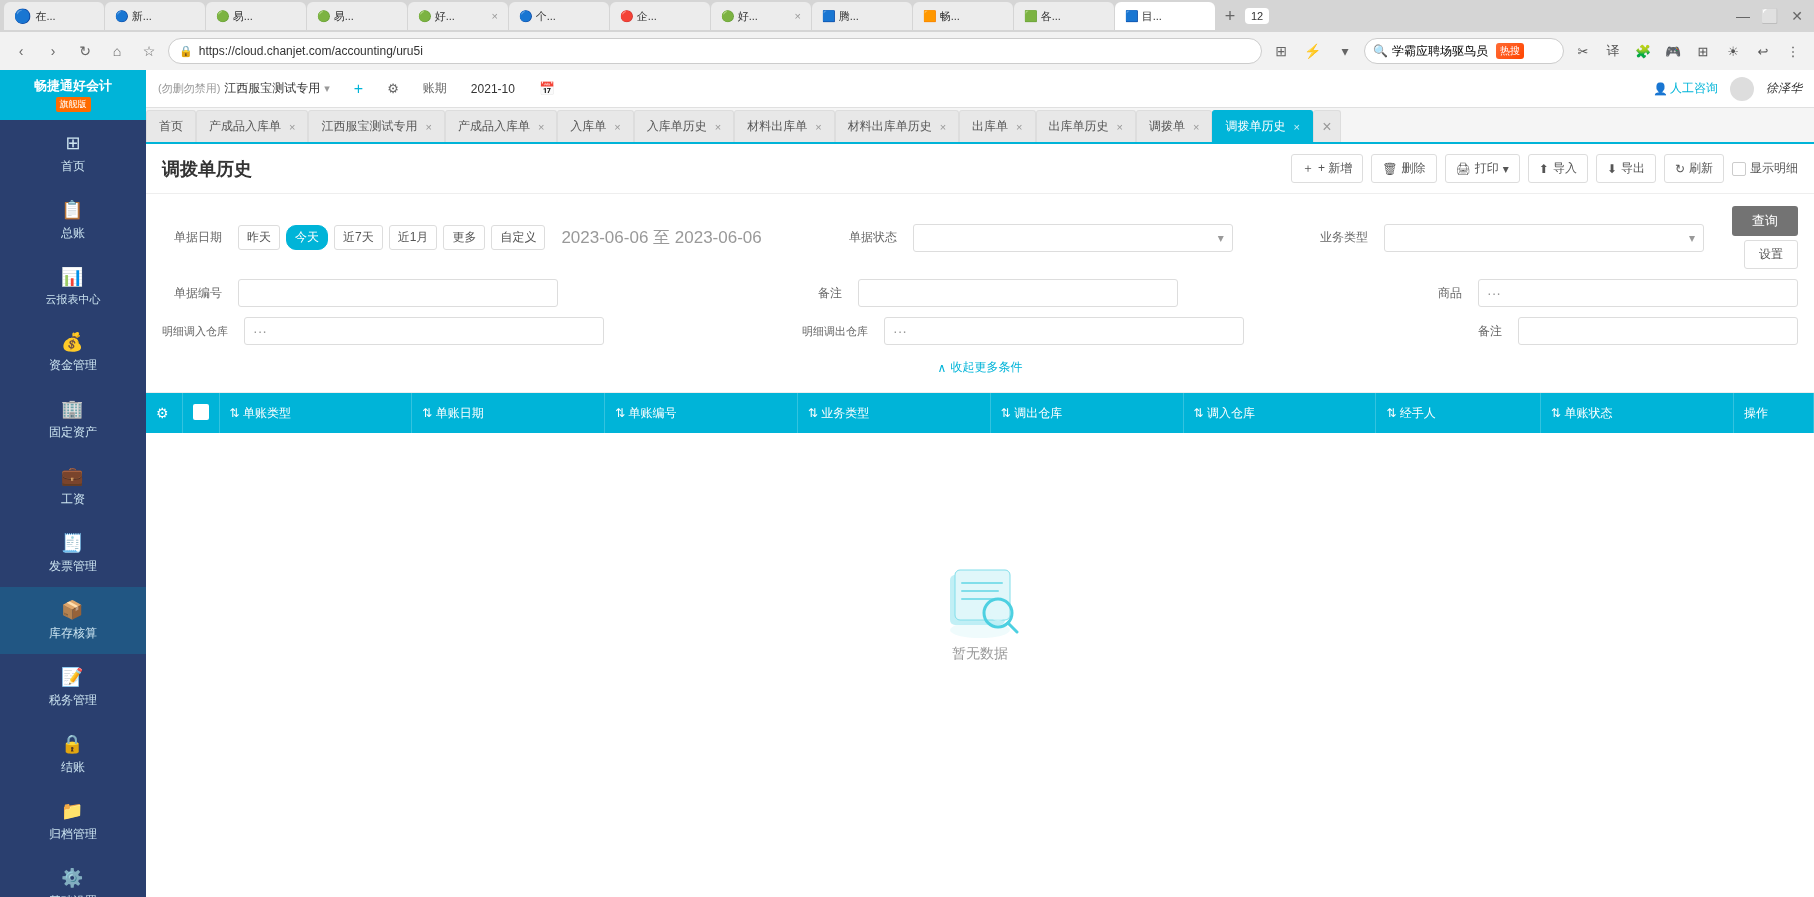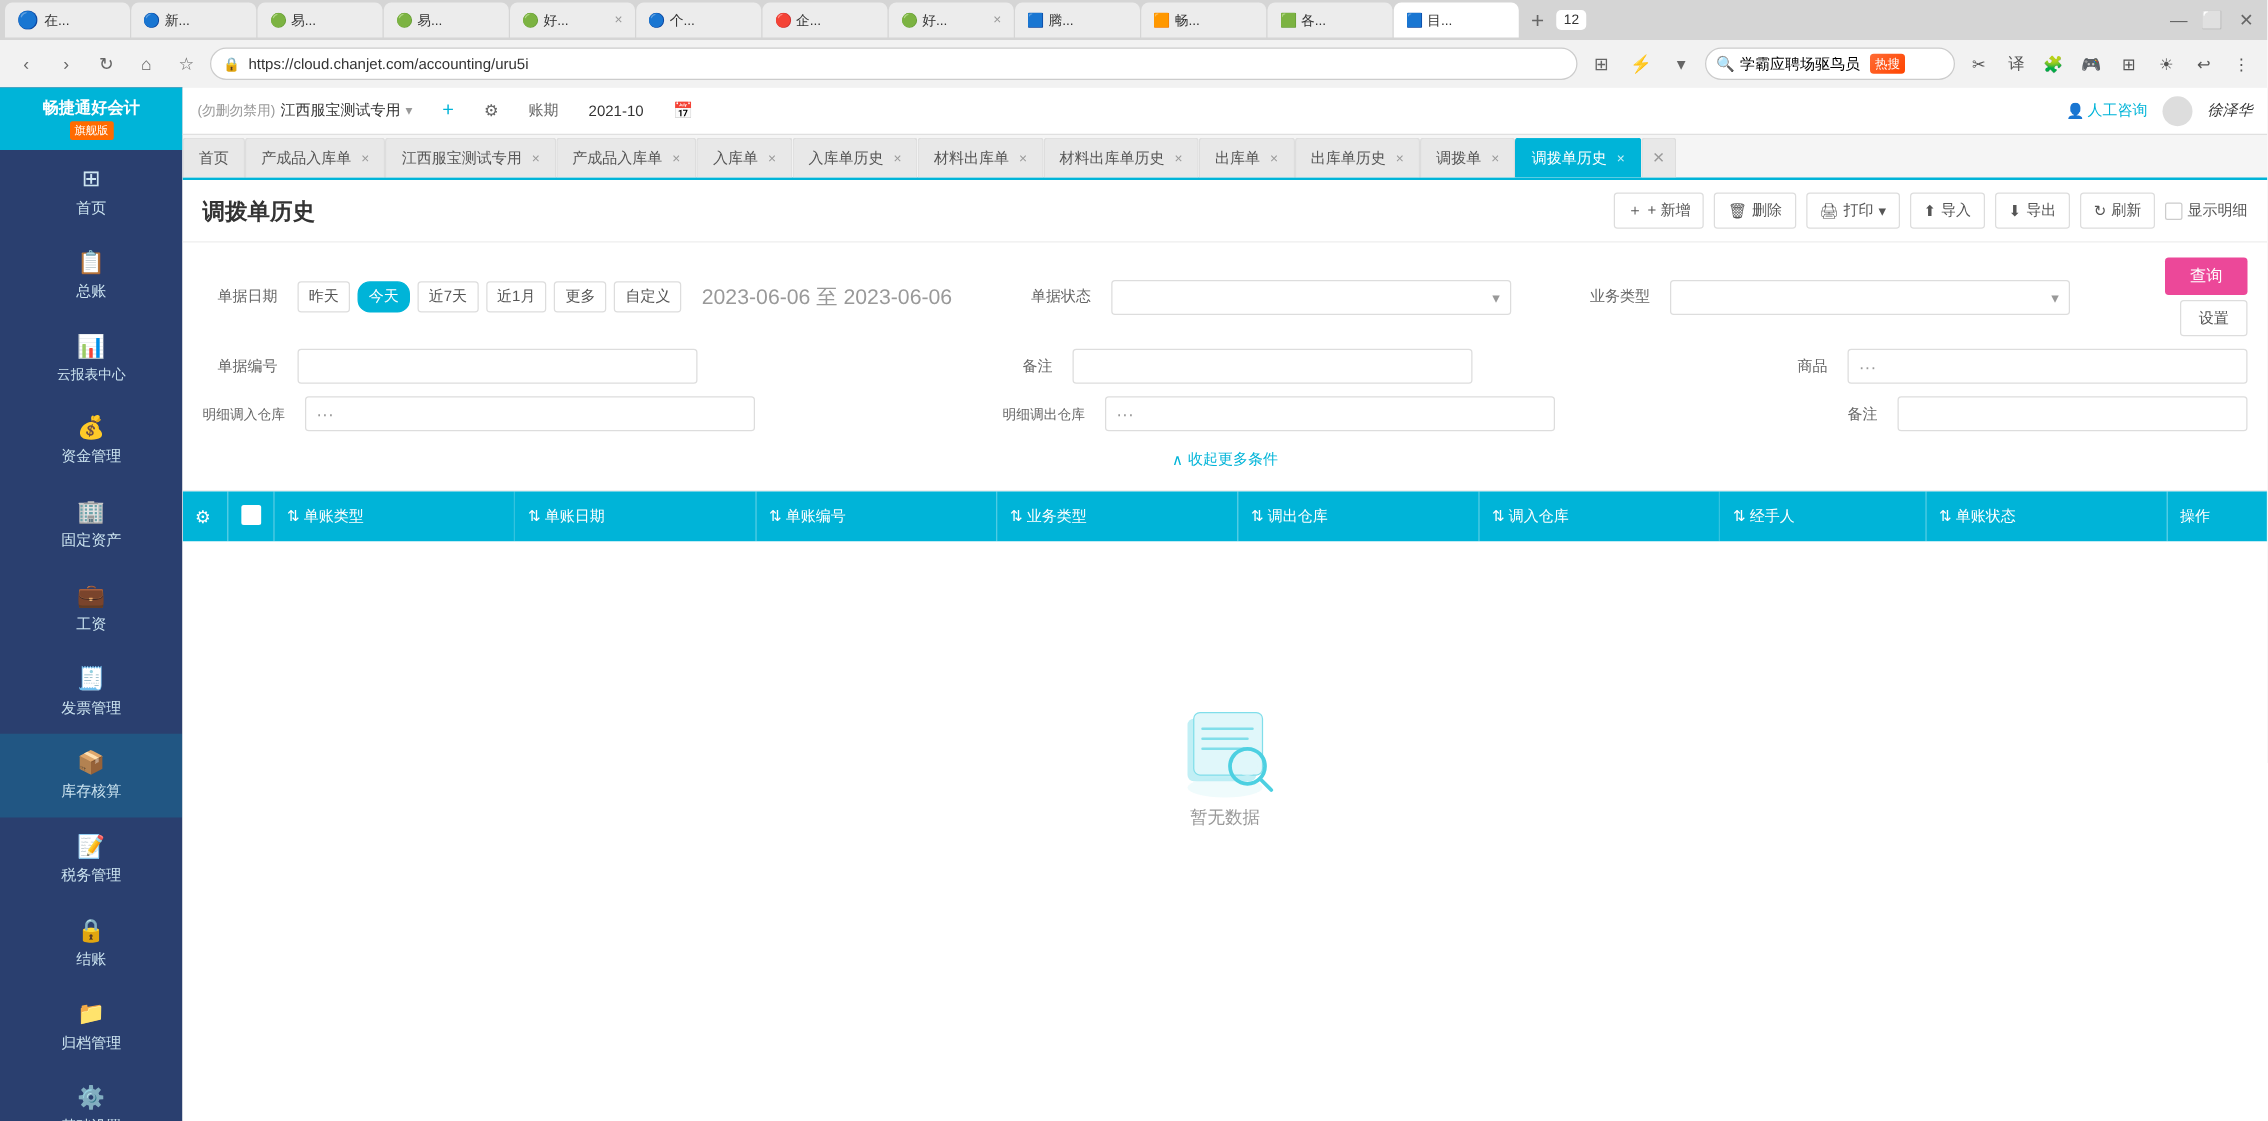--- a/index.html
+++ b/index.html
@@ -68,21 +68,21 @@
     .filter-label { font-size: 12px; color: #666; min-width: 60px; text-align: right; flex-shrink: 0; }
     .date-filter { display: flex; align-items: center; gap: 6px; }
     .date-btn { padding: 3px 8px; border: 1px solid #ddd; border-radius: 3px; font-size: 12px; cursor: pointer; color: #555; background: #fff; }
     .date-btn.active { background: #00b4d8; color: #fff; border-color: #00b4d8; border-radius: 10px; }
     .date-range-text { font-size: 17px; color: #999; }
     .filter-select { display: flex; align-items: center; min-width: 280px; height: 28px; border: 1px solid #ddd; border-radius: 3px; padding: 0 8px; font-size: 12px; color: #555; background: #fff; cursor: pointer; }
     .filter-select-arrow { margin-left: auto; color: #999; }
     .filter-input { min-width: 280px; height: 28px; border: 1px solid #ddd; border-radius: 3px; padding: 0 8px; font-size: 12px; color: #555; }
     .collapse-btn { display: flex; align-items: center; gap: 4px; font-size: 12px; color: #00b4d8; cursor: pointer; justify-content: center; padding: 4px 0; }
     .filter-spacer { flex: 1; }
-    .query-btn { background: #ec4899; color: #fff; border: none; border-radius: 3px; padding: 6px 20px; font-size: 13px; cursor: pointer; margin-left: 48px; }
+    .query-btn { background: #737373; color: #fff; border: none; border-radius: 3px; padding: 6px 20px; font-size: 13px; cursor: pointer; }
     .settings-btn { background: #fff; color: #555; border: 1px solid #ddd; border-radius: 3px; padding: 5px 14px; font-size: 12px; cursor: pointer; }
     .filter-actions { display: flex; flex-direction: column; gap: 4px; align-items: flex-end; }
     .more-dots { color: #999; cursor: pointer; font-size: 14px; }
 
     
     .table-container { flex: 1; overflow: auto; }
     .data-table { width: 100%; border-collapse: collapse; }
     .data-table thead tr { background: #00b4d8; color: #fff; height: 40px; }
     .data-table thead th { padding: 0 10px; font-size: 12px; font-weight: normal; text-align: left; border-right: 1px solid rgba(255,255,255,0.2); white-space: nowrap; }
     .th-gear { width: 36px; text-align: center; }

